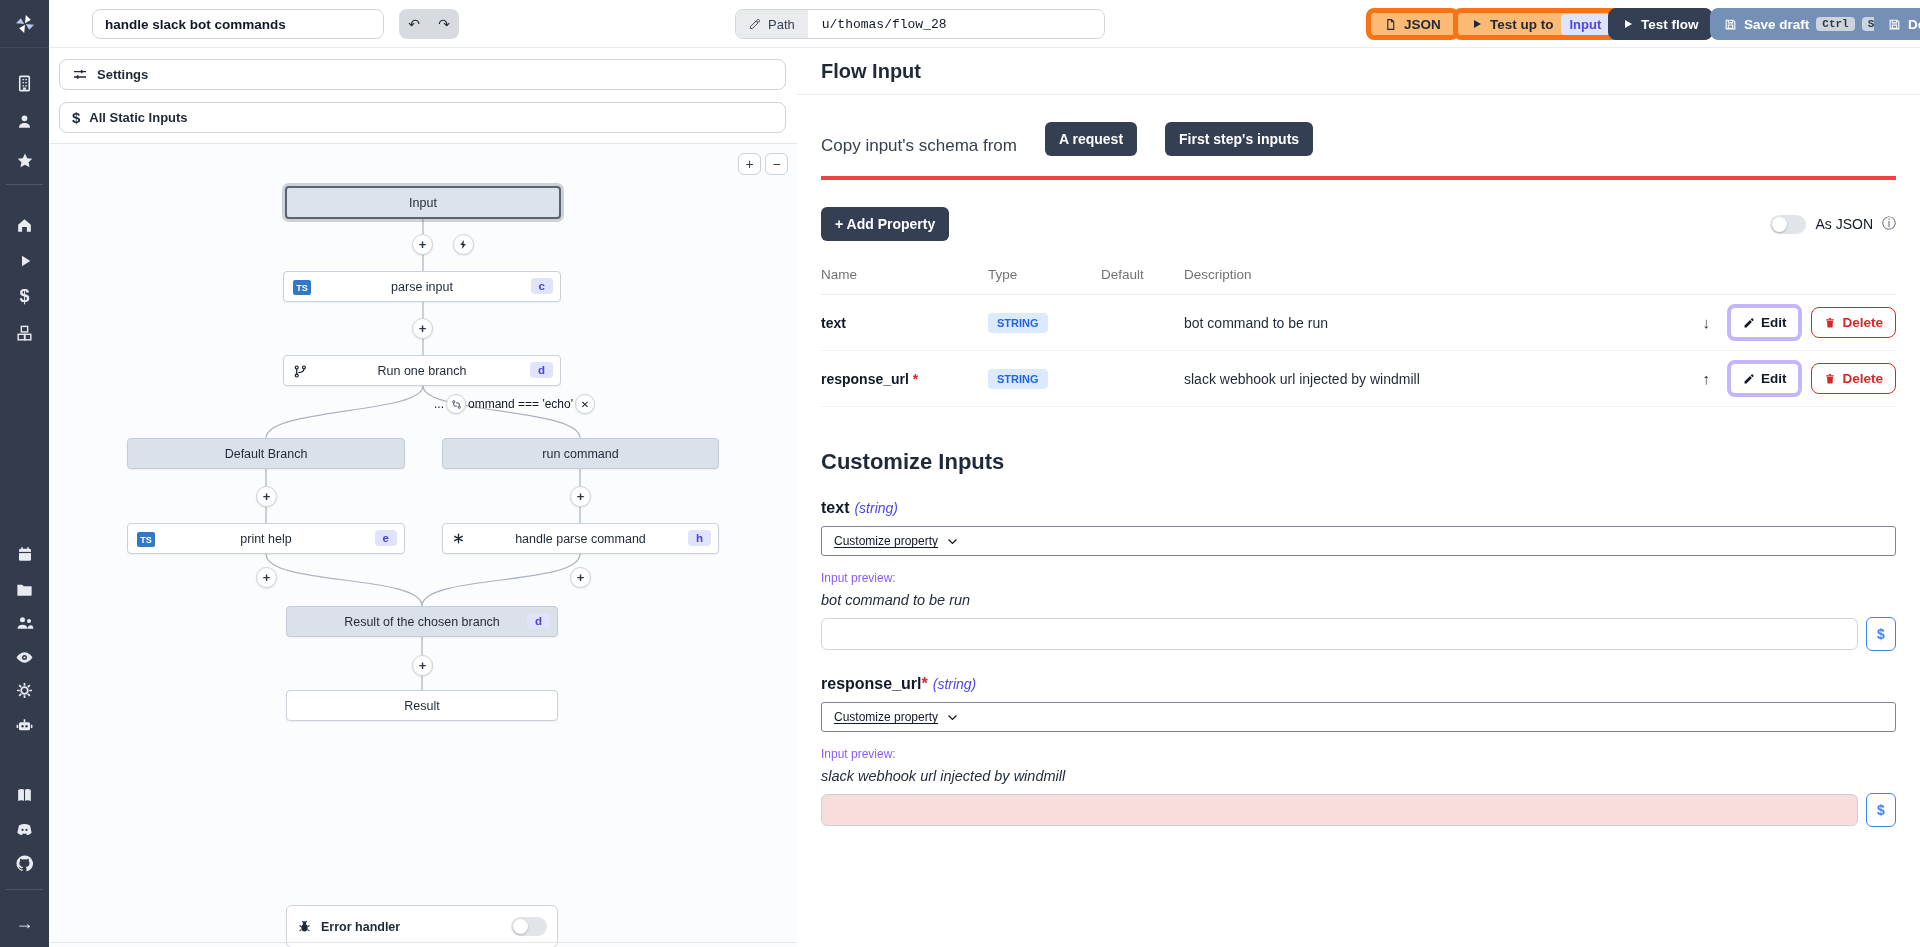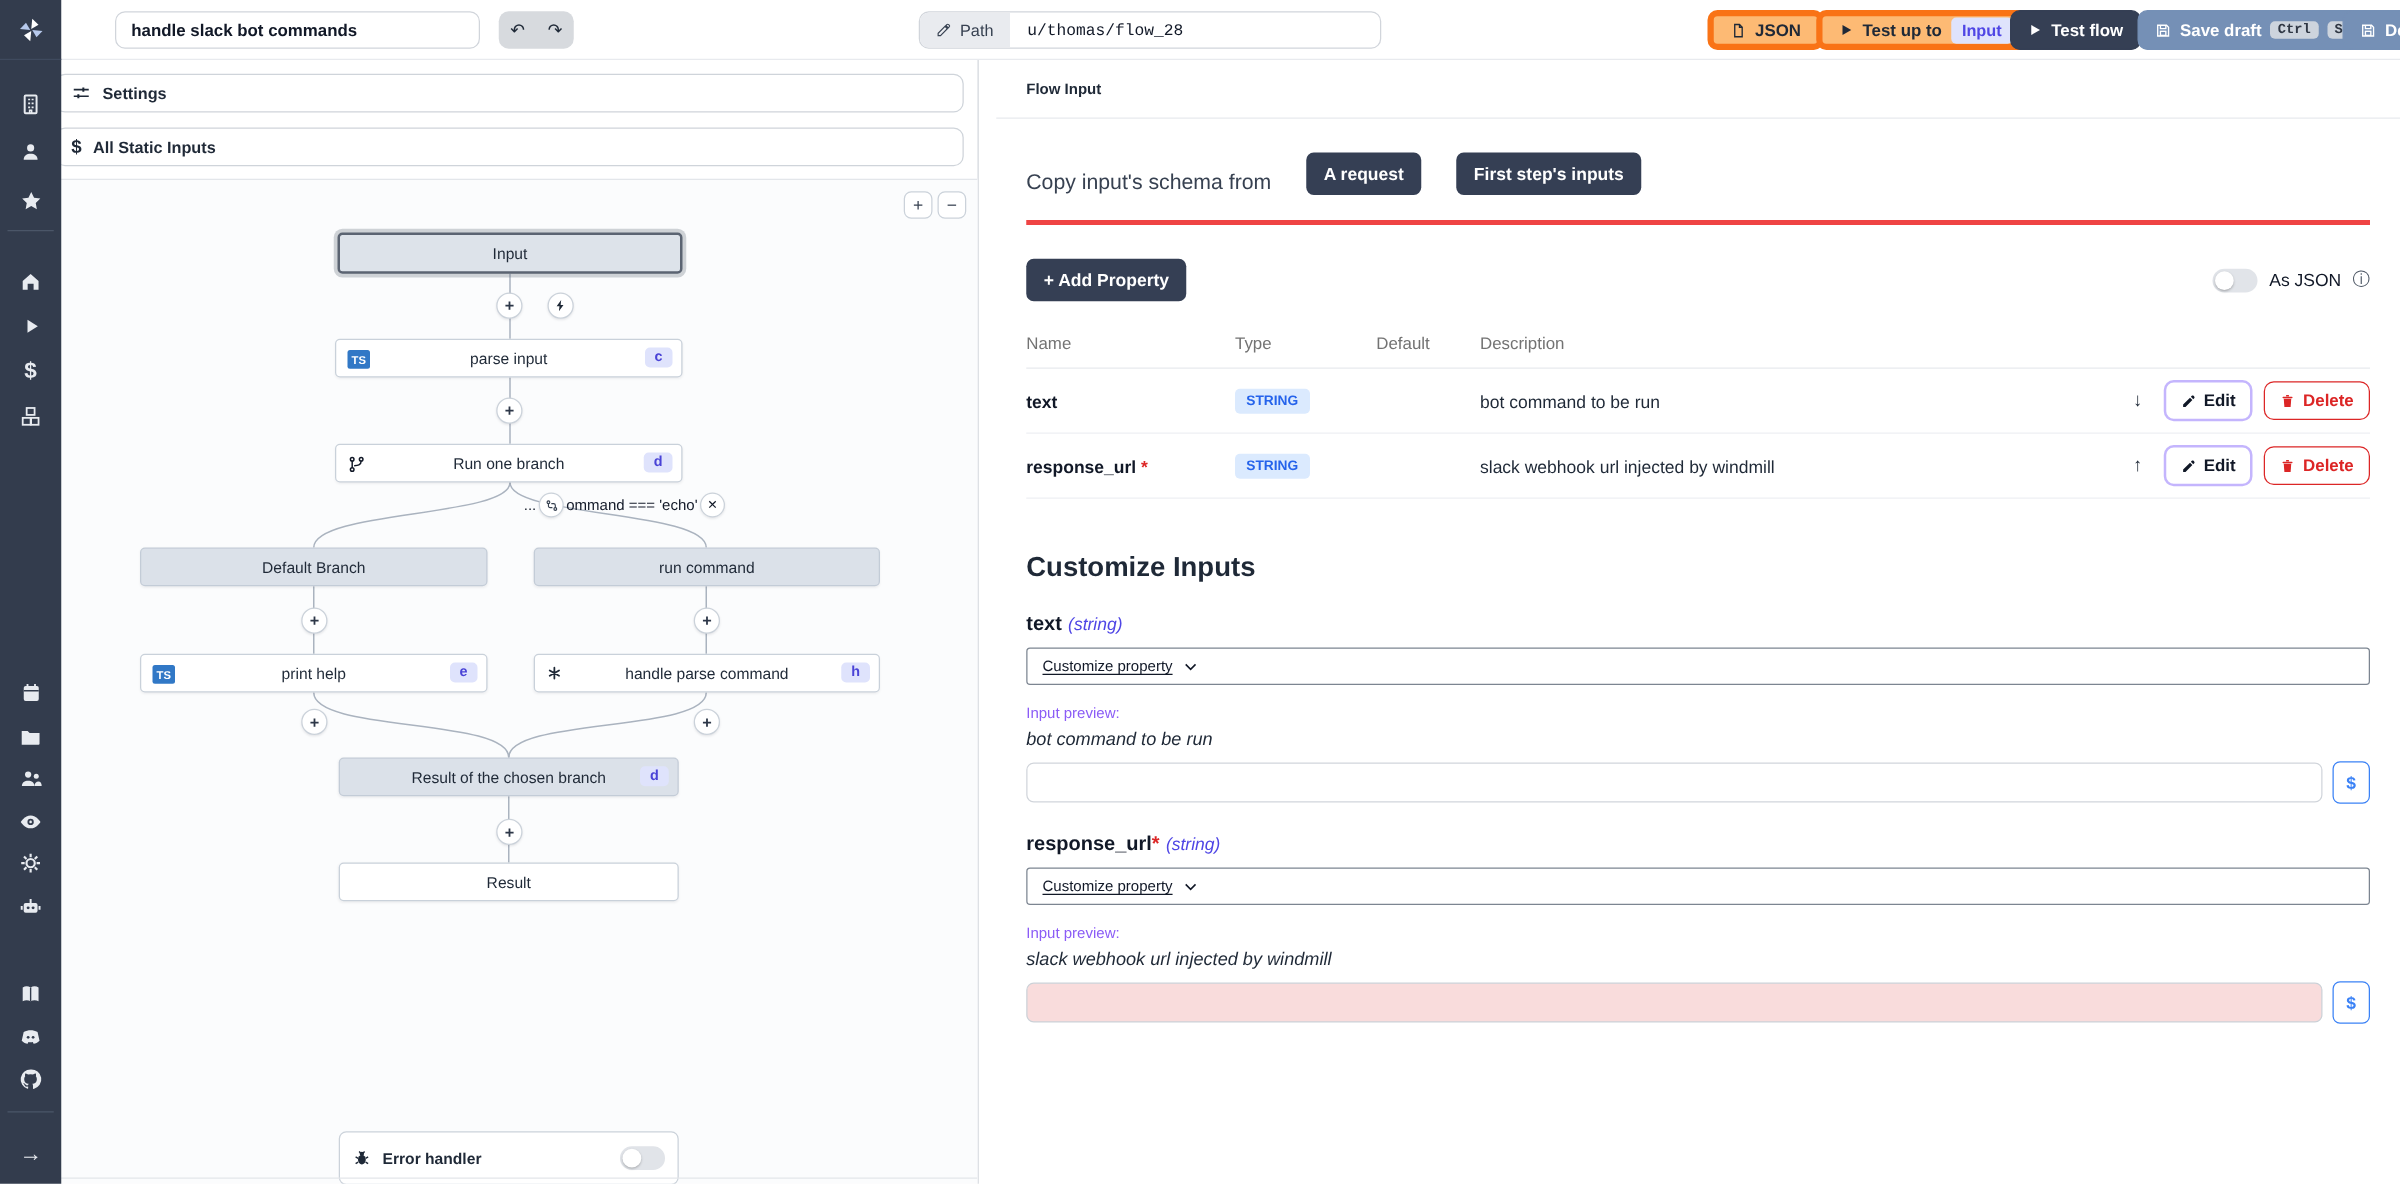--- a/index.html
+++ b/index.html
@@ -24,57 +24,57 @@
   .path-left { background:#e9ebef; display:flex; align-items:center; gap:7px; padding:0 13px; font-size:13px; color:#374151; }
   .path-value { display:flex; align-items:center; padding:0 14px; font-size:13px; color:#111827; }
   .tb-btn { position:absolute; top:8px; height:32px; display:flex; align-items:center; gap:7px; border-radius:8px; font-size:13.5px; font-weight:700; padding:0 13px; cursor:pointer; white-space:nowrap; }
   .tb-white { background:#fdba74; border:5px solid #f97316; color:#1f2937; }
   .tb-dark  { background:#353f54; border:1px solid #353f54; color:#fff; }
   .tb-blue  { background:#7590b6; border:1px solid #7590b6; color:#fff; }
   .badge-input { background:#dfe3fc; color:#4f46e5; border-radius:4px; padding:3px 9px; font-size:13px; font-weight:700; }
   .kbd { background:#cdd4dd; color:#2f3744; border-radius:4px; padding:1px 6px; font-size:11px; font-family:"Liberation Mono",monospace; }
 
   
-  .flow-panel { position:absolute; left:35px; top:48px; width:748px; height:899px; background:#fff; border-right:1px solid #d4d8dd; }
+  .flow-panel { position:absolute; left:50px; top:48px; width:748px; height:899px; background:#fff; border-right:1px solid #d4d8dd; }
   .hdr-box { position:absolute; left:9px; width:727px; height:31px; background:#fff; border:1px solid #cfd4da; border-radius:8px; display:flex; align-items:center; gap:9px; padding:0 12px; font-size:13px; font-weight:700; color:#1f2937; cursor:pointer; }
   .canvas { position:absolute; left:0; top:95px; width:747px; height:804px; background:#fbfcfd; border-top:1px solid #e3e6ea; overflow:hidden; }
   .canvas svg.edges { position:absolute; left:0; top:0; }
   .zoom-btn { position:absolute; width:23px; height:22px; background:#fff; border:1px solid #cbd2da; border-radius:6px; display:flex; align-items:center; justify-content:center; font-size:14px; color:#374151; cursor:pointer; }
   .node { position:absolute; height:31px; background:#fff; border:1px solid #c9d1da; border-radius:4px; display:flex; align-items:center; justify-content:center; font-size:12.5px; color:#1f2937; box-shadow:0 1px 2px rgba(16,24,40,.06); cursor:pointer; }
   .node.gray { background:#dbe1e9; border-color:#c3ccd7; }
   .node.selected { background:#dde3ea; border:2px solid #5b6472; box-shadow:0 0 0 3px rgba(91,100,114,.28); }
   .node .lbadge { position:absolute; right:7px; top:6px; background:#dfe3fc; color:#4a43d6; font-size:11.5px; font-weight:600; padding:2px 8px; border-radius:4px; }
   .node .ts { position:absolute; left:9px; top:8px; width:18px; height:15px; background:#3178c6; color:#fff; font-size:9px; font-weight:700; border-radius:2px; display:flex; align-items:center; justify-content:center; }
   .node .nico { position:absolute; left:9px; top:8px; }
   .plus { position:absolute; width:21px; height:21px; border-radius:50%; background:#fff; border:1px solid #cbd2da; color:#2d3748; font-size:13px; font-weight:700; display:flex; align-items:center; justify-content:center; box-shadow:0 1px 2px rgba(16,24,40,.10); cursor:pointer; z-index:3; }
   .cond { position:absolute; display:flex; align-items:center; gap:2px; font-size:12px; color:#111827; z-index:4; }
   .cond .circ { width:20px; height:20px; border-radius:50%; background:#fff; border:1px solid #cbd2da; display:flex; align-items:center; justify-content:center; box-shadow:0 1px 2px rgba(16,24,40,.10); cursor:pointer; }
   .err-box { position:absolute; left:236px; top:761px; width:272px; height:43px; background:#fff; border:1px solid #cbd2da; border-radius:6px; display:flex; align-items:center; gap:9px; padding:0 10px; font-size:12.5px; font-weight:700; cursor:pointer; }
   .toggle { width:36px; height:19px; border-radius:10px; background:#e1e4e9; position:relative; cursor:pointer; flex:none; }
   .toggle .knob { position:absolute; left:2px; top:2px; width:15px; height:15px; border-radius:50%; background:#fff; box-shadow:0 1px 2px rgba(0,0,0,.25); }
   .bottom-div { position:absolute; left:0; top:798px; width:747px; height:1px; background:#e3e6ea; }
 
   
   .right-panel { position:absolute; left:797px; top:48px; width:1123px; height:899px; background:#fff; }
-  .rp-header { height:47px; display:flex; align-items:center; padding:0 24px; font-size:12px; font-weight:700; color:#1f2937; border-bottom:1px solid #e8eaee; }
+  .rp-header { height:47px; display:flex; align-items:center; padding:0 24px; font-size:20px; font-weight:700; color:#1f2937; border-bottom:1px solid #e8eaee; }
   .rp-body { padding:0 24px; }
   .copy-row { display:flex; align-items:flex-end; gap:28px; padding:27px 0 20px; border-bottom:4px solid #ef4444; font-size:17px; color:#374151; }
   .btn-dark { background:#353f54; color:#fff; border:none; border-radius:6px; padding:9px 14px; font-size:14px; font-weight:700; cursor:pointer; font-family:inherit; }
   .add-row { display:flex; align-items:center; justify-content:space-between; margin-top:27px; }
   .asjson { display:flex; align-items:center; gap:9px; font-size:14px; color:#111827; }
   .info-i { font-size:14px; color:#4b5563; }
   .grid-cols { display:grid; grid-template-columns:167px 113px 83px 1fr 262px; align-items:center; }
   .thead { font-weight:400; font-size:13.5px; color:#737373; padding:26px 0 12px; border-bottom:1px solid #e8eaee; }
   .trow { padding:9px 0; border-bottom:1px solid #eef0f3; font-size:14px; min-height:43px; }
   .pname { font-weight:700; color:#111827; }
   .req { color:#dc2626; font-weight:700; }
   .badge-string { display:inline-block; background:#dbeafe; color:#2563eb; font-size:11px; font-weight:700; padding:4px 9px; border-radius:4px; }
   .actions { display:flex; align-items:center; gap:9px; justify-content:flex-end; }
   .mv-arrow { font-size:15px; color:#1f2937; cursor:pointer; margin-right:8px; }
-  .btn-edit { display:flex; align-items:center; gap:6px; border:2px solid #c4b5fd; border-radius:8px; padding:7px 12px; background:#fff; font-size:13.5px; font-weight:600; color:#111827; cursor:pointer; font-family:inherit; }
+  .btn-edit { display:flex; align-items:center; gap:6px; border:4px solid #c4b5fd; border-radius:8px; padding:7px 12px; background:#fff; font-size:13.5px; font-weight:600; color:#111827; cursor:pointer; font-family:inherit; }
   .btn-delete { display:flex; align-items:center; gap:6px; border:1px solid #dc2626; border-radius:8px; padding:7px 12px; background:#fff; font-size:13.5px; font-weight:600; color:#dc2626; cursor:pointer; font-family:inherit; }
   .customize-h { margin-top:42px; font-size:22px; font-weight:800; color:#1f2937; }
   .field { margin-top:24px; }
   .fname { font-size:16px; font-weight:700; color:#111827; }
   .type-note { font-style:italic; color:#4f46e5; font-size:14px; font-weight:400; margin-left:5px; }
   .select-box { margin-top:9px; height:30px; border:1px solid #7c8591; border-radius:3px; display:flex; align-items:center; padding:0 12px; gap:9px; font-size:12px; color:#111827; cursor:pointer; background:#fff; }
   .select-box .lab { text-decoration:underline; text-underline-offset:2px; }
   .preview-label { margin-top:15px; font-size:12px; color:#8b5cf6; }
   .preview-text { margin-top:7px; font-style:italic; font-size:14.5px; color:#1f2937; }
   .input-row { margin-top:9px; display:flex; gap:8px; align-items:center; }

